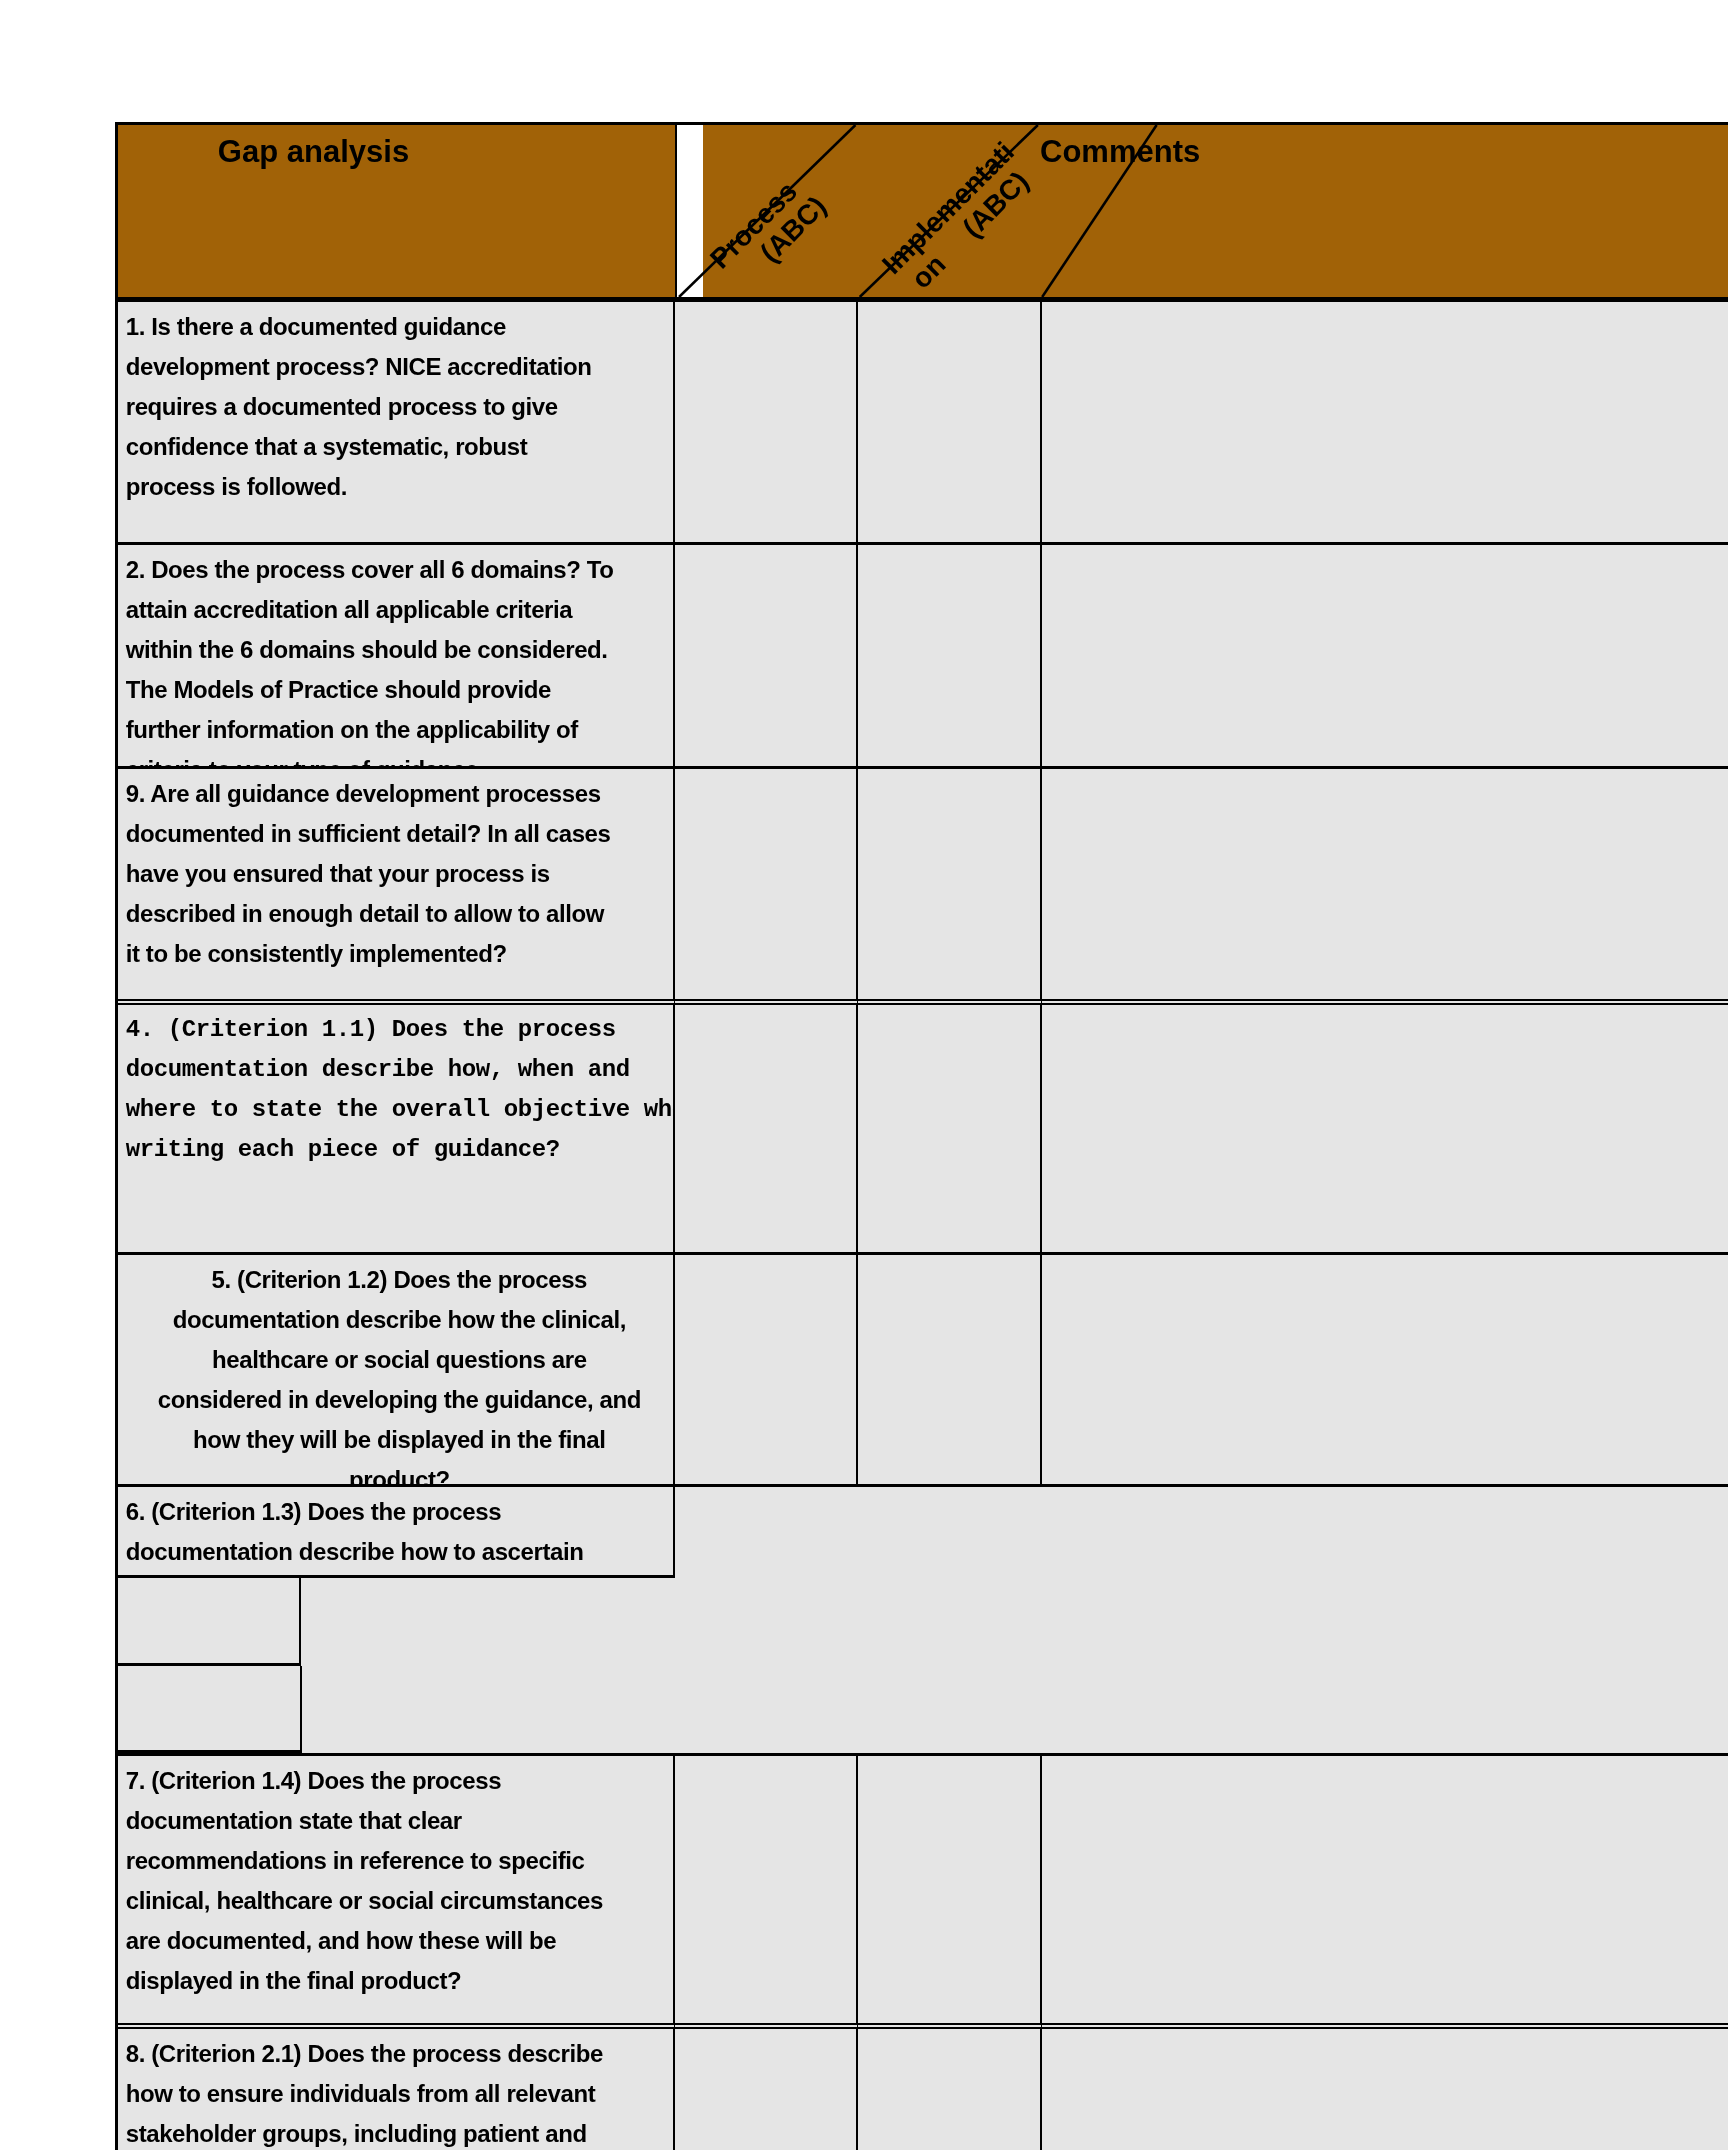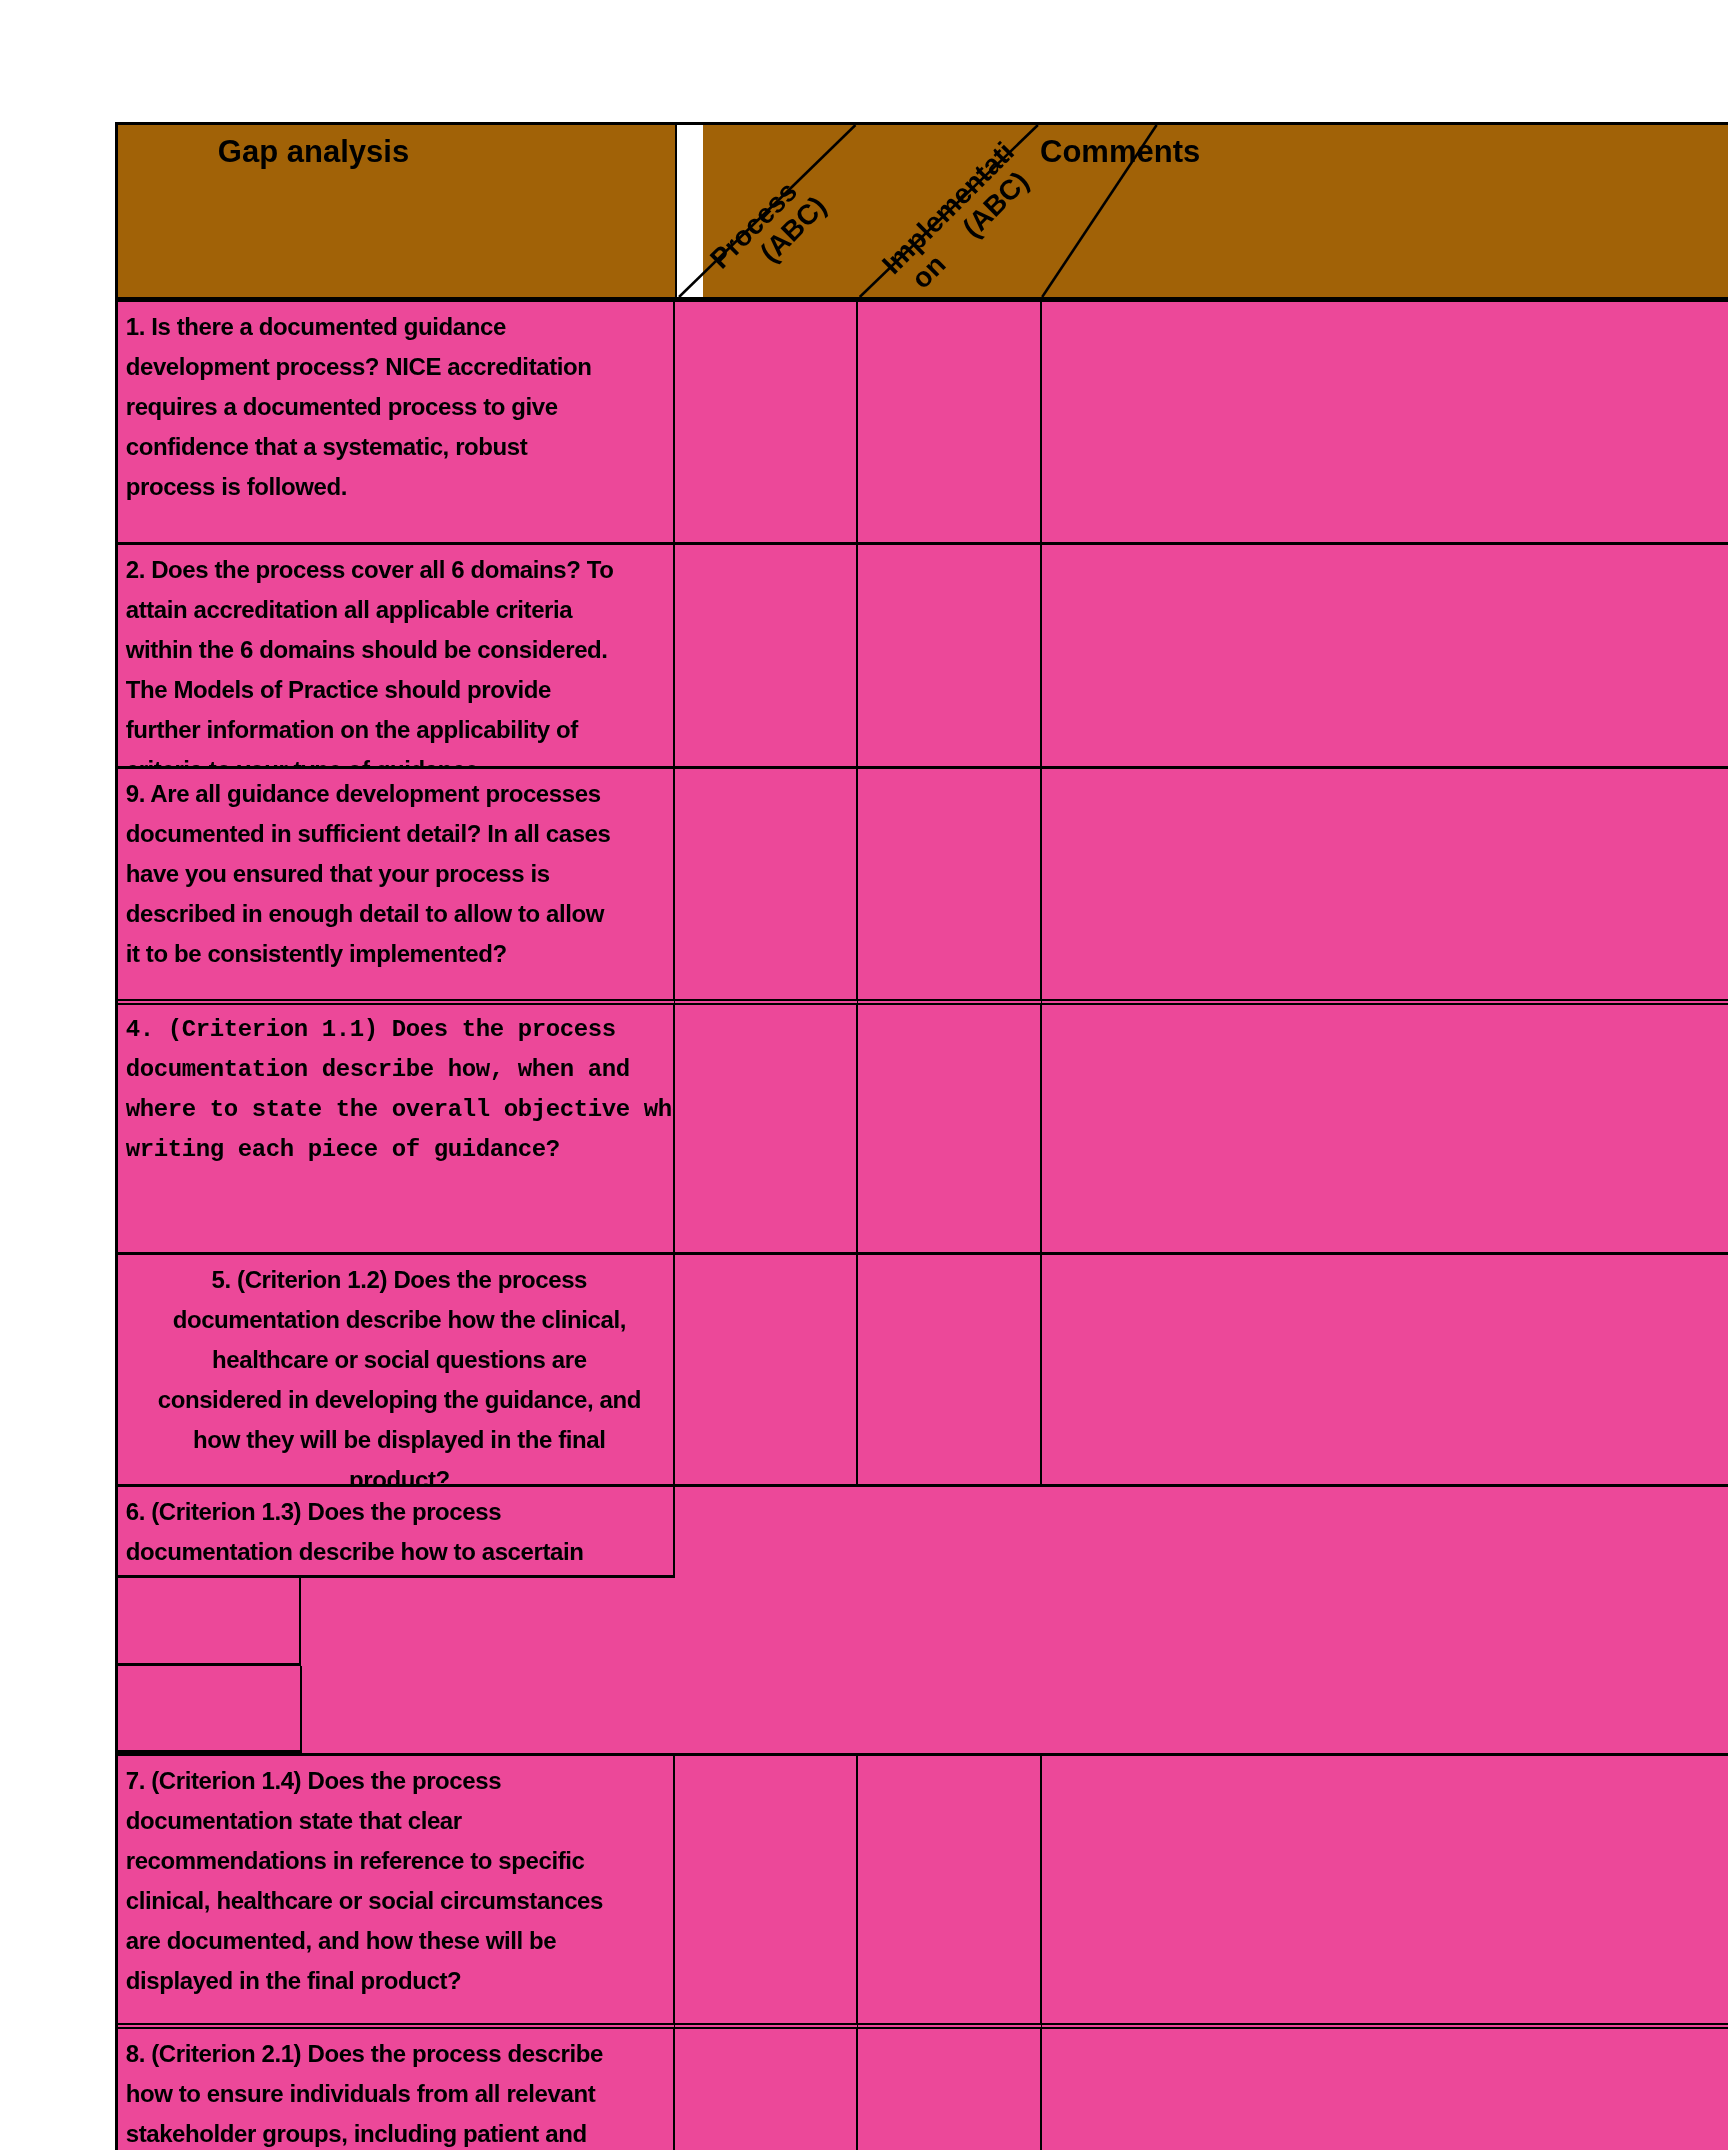--- a/index.html
+++ b/index.html
@@ -28,21 +28,21 @@
   .rot{
     position:absolute;transform:rotate(-45deg);
     font-weight:bold;font-size:28px;line-height:31px;text-align:center;
   }
   .rot.process{left:552px;top:80px;width:189px;}
   .rot.process .sub{display:block;margin-left:50px;}
   .rot.impl{left:729px;top:63px;width:224px;}
   .rot.impl .l1{display:block;}
   .rot.impl .abc-gap{margin-left:38px;}
   
-  .trow{display:flex;box-sizing:border-box;background:#ec4899;}
+  .trow{display:flex;box-sizing:border-box;background:#e5e5e5;}
   .cell{
     box-sizing:border-box;border-right:2.6px solid #000;border-bottom:3.4px solid #000;
     overflow:hidden;height:100%;
   }
   .trow.section-end .cell{border-bottom:6.9px double #000;}
   .qcell{
     width:557px;padding:5.2px 0 0 7.7px;font-weight:bold;font-size:24px;
     line-height:40px;letter-spacing:-0.4px;white-space:pre;
   }
   .pcell{width:183px;}

